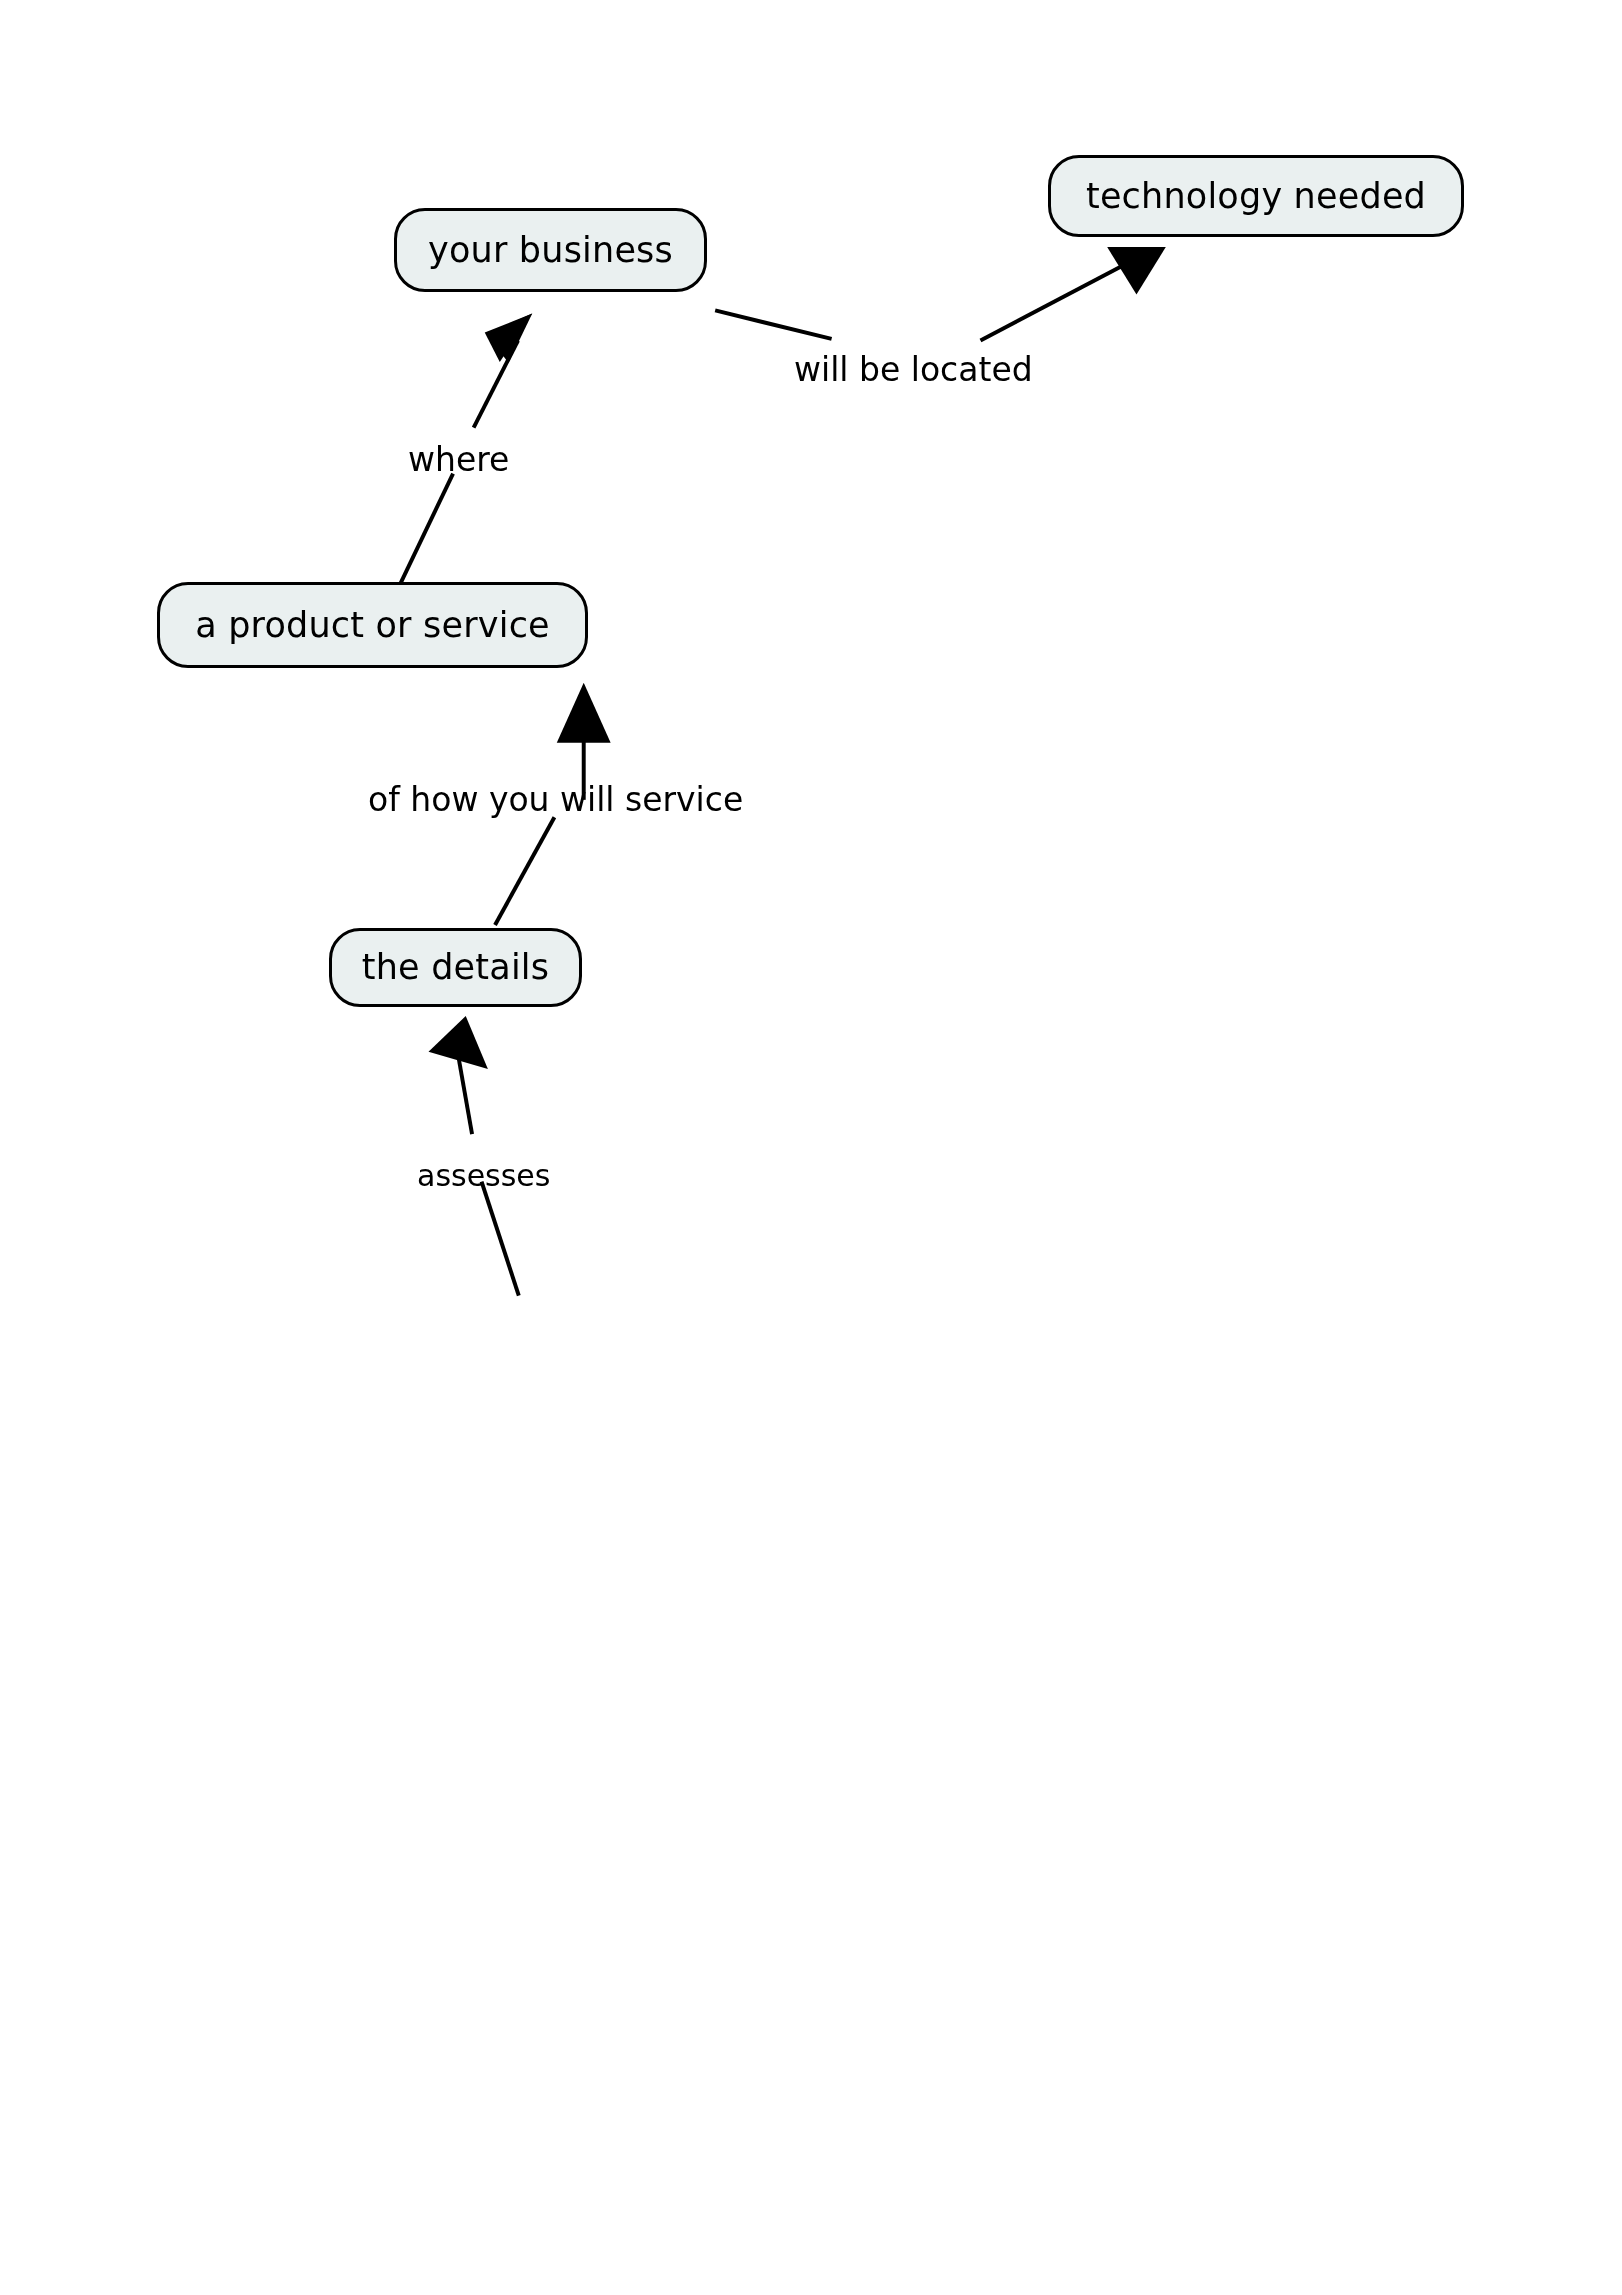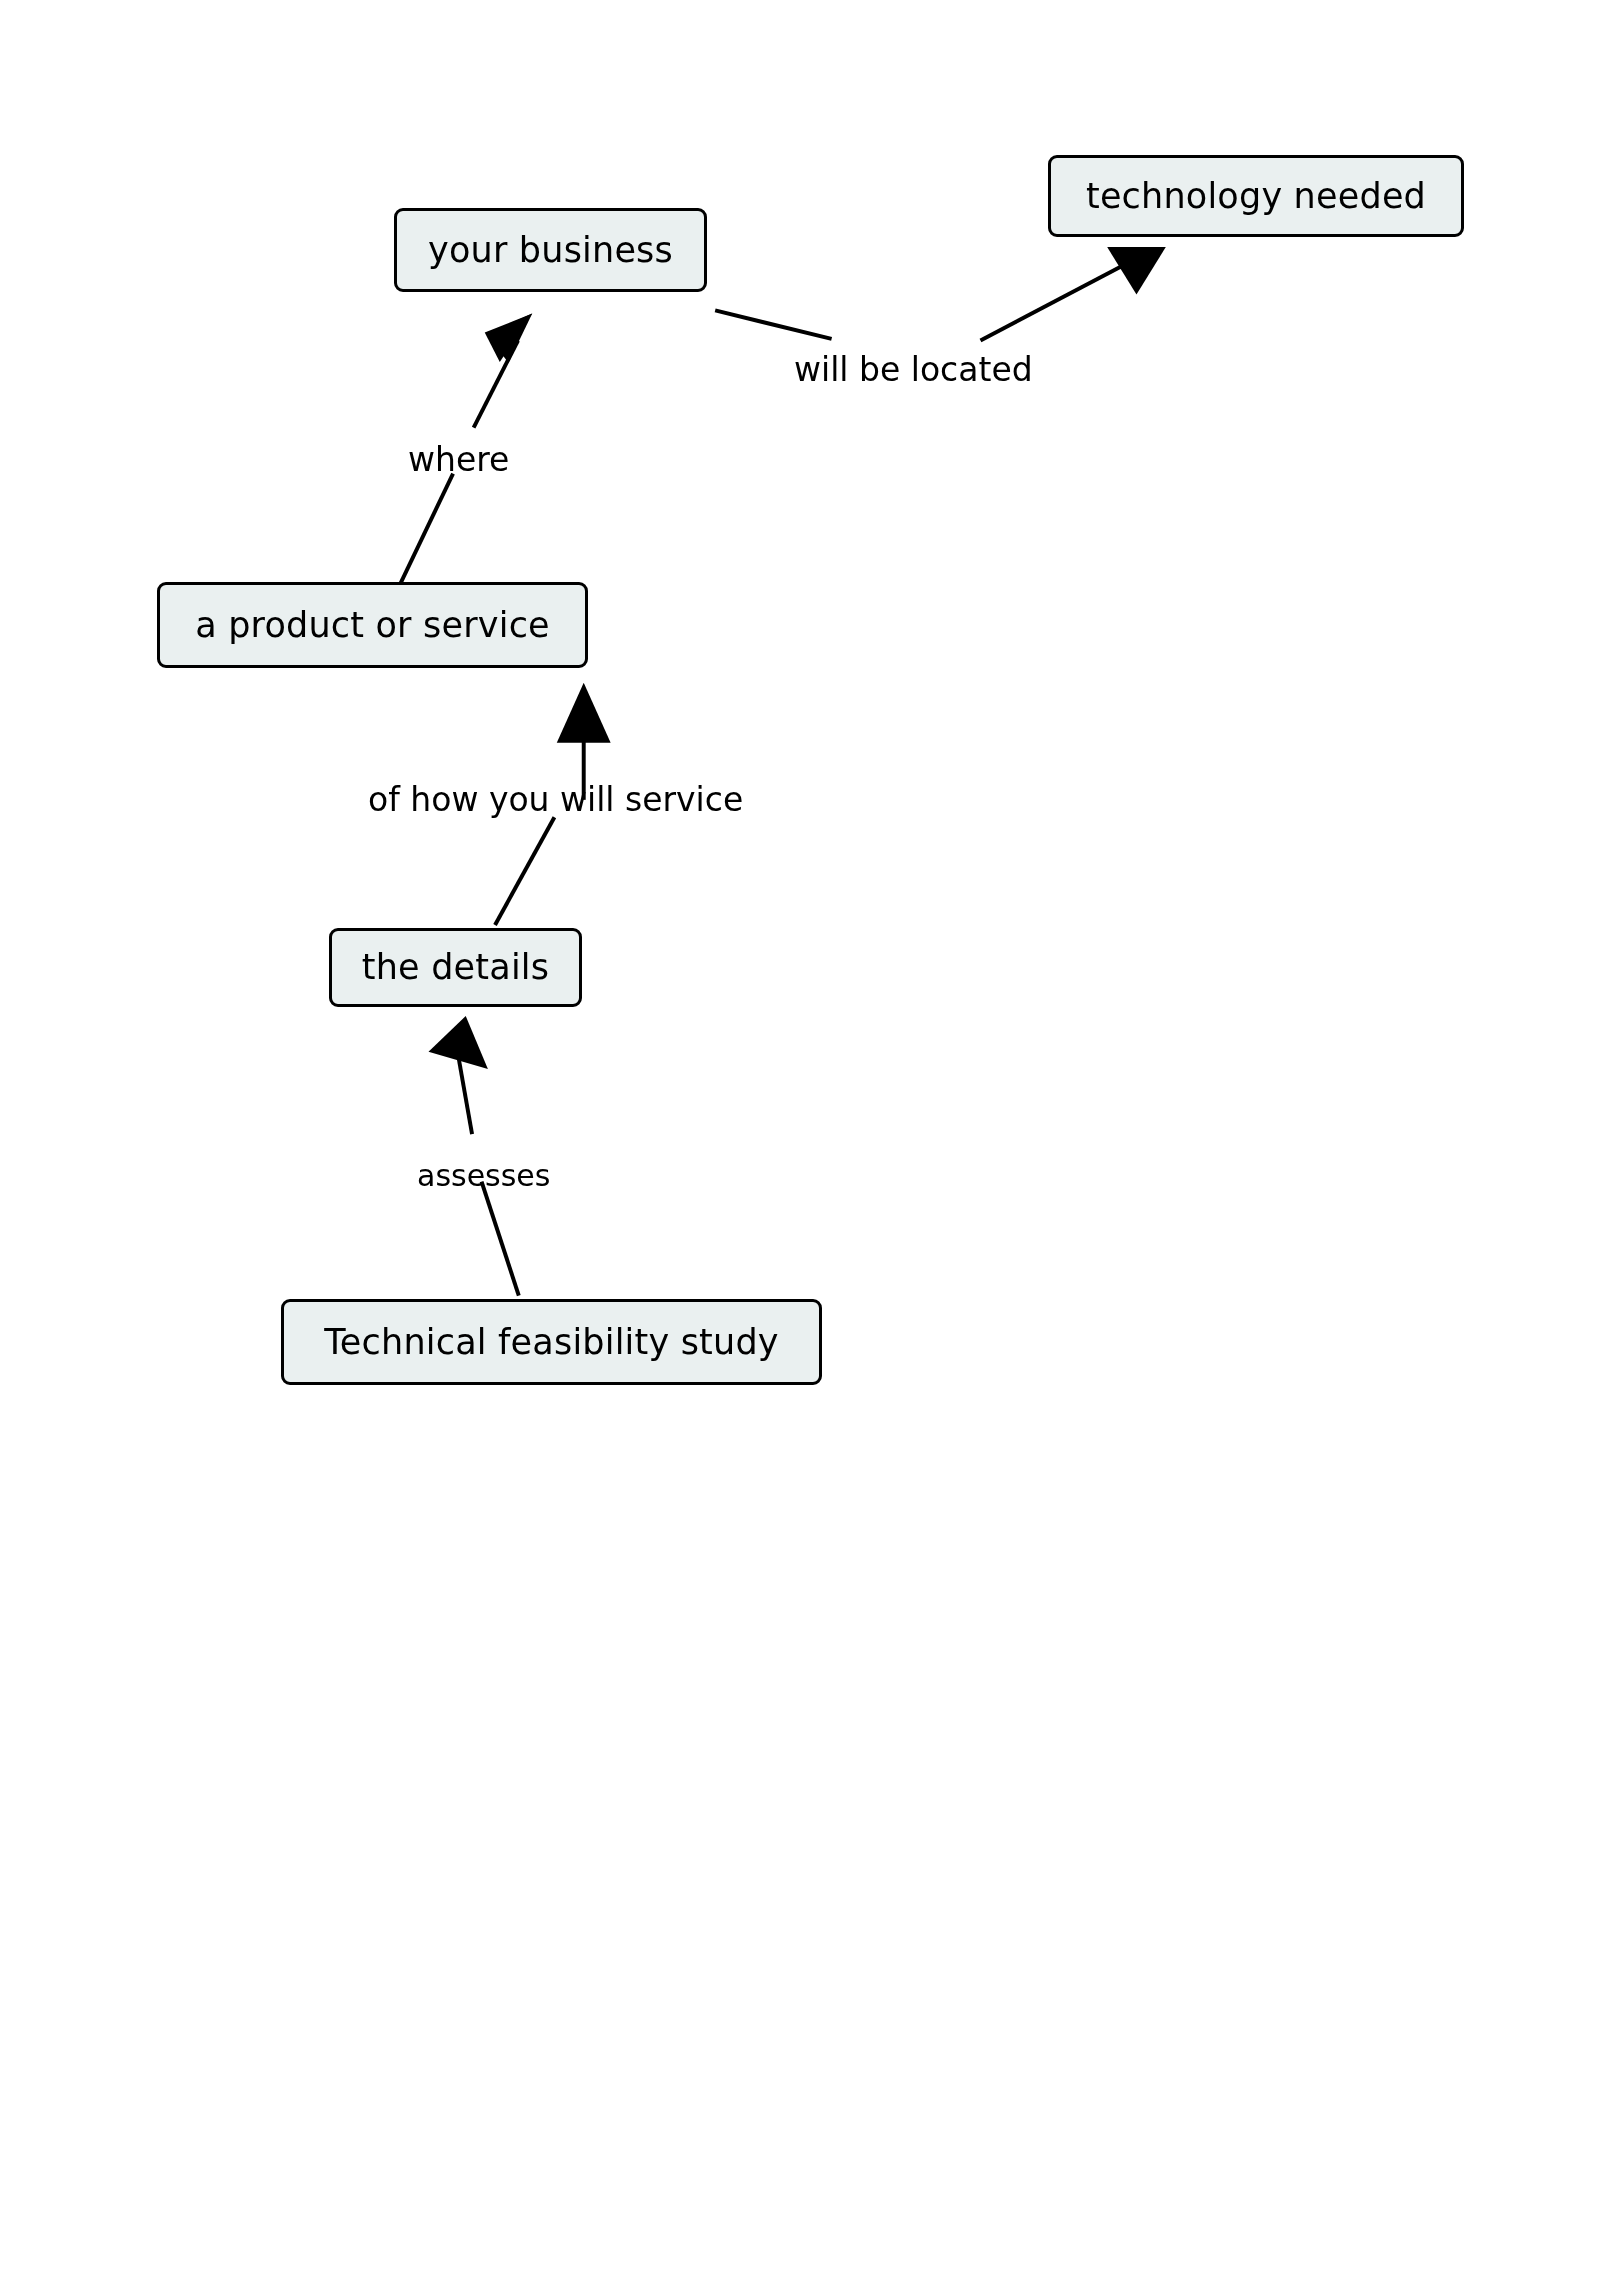--- a/index.html
+++ b/index.html
@@ -24,21 +24,21 @@
     top: 0;
     width: 1622px;
     height: 2295px;
     pointer-events: none;
   }
   .node {
     position: absolute;
     box-sizing: border-box;
     background: #eaf0f0;
     border: 3.2px solid #000000;
-    border-radius: 9px;
+    border-radius: 31px;
     display: flex;
     align-items: center;
     justify-content: center;
     color: #000000;
     font-family: "DejaVu Sans", sans-serif;
     font-weight: 400;
     letter-spacing: 0.2px;
     white-space: nowrap;
   }
   .node-label {
@@ -109,23 +109,20 @@
   </div>
 
   <div class="node" style="left:157px; top:582px; width:431px; height:86px; font-size:35px;">
     <span class="node-label">a product or service</span>
   </div>
 
   <div class="node" style="left:329px; top:928px; width:253px; height:79px; font-size:35px;">
     <span class="node-label">the details</span>
   </div>
 
-  <div class="node" style="left:281px; top:1299px; width:541px; height:86px; font-size:35px;">
-    <span class="node-label">Technical feasibility study</span>
-  </div>
 
   <div class="edge-label" style="left:794px; top:342px; font-size:33px;">will be located</div>
 
   <div class="edge-label" style="left:408px; top:432px; font-size:33px;">where</div>
 
   <div class="edge-label" style="left:368px; top:772px; font-size:33px;">of how you will service</div>
 
   <div class="edge-label" style="left:417px; top:1150px; font-size:30px;">assesses</div>
 
 </div>

